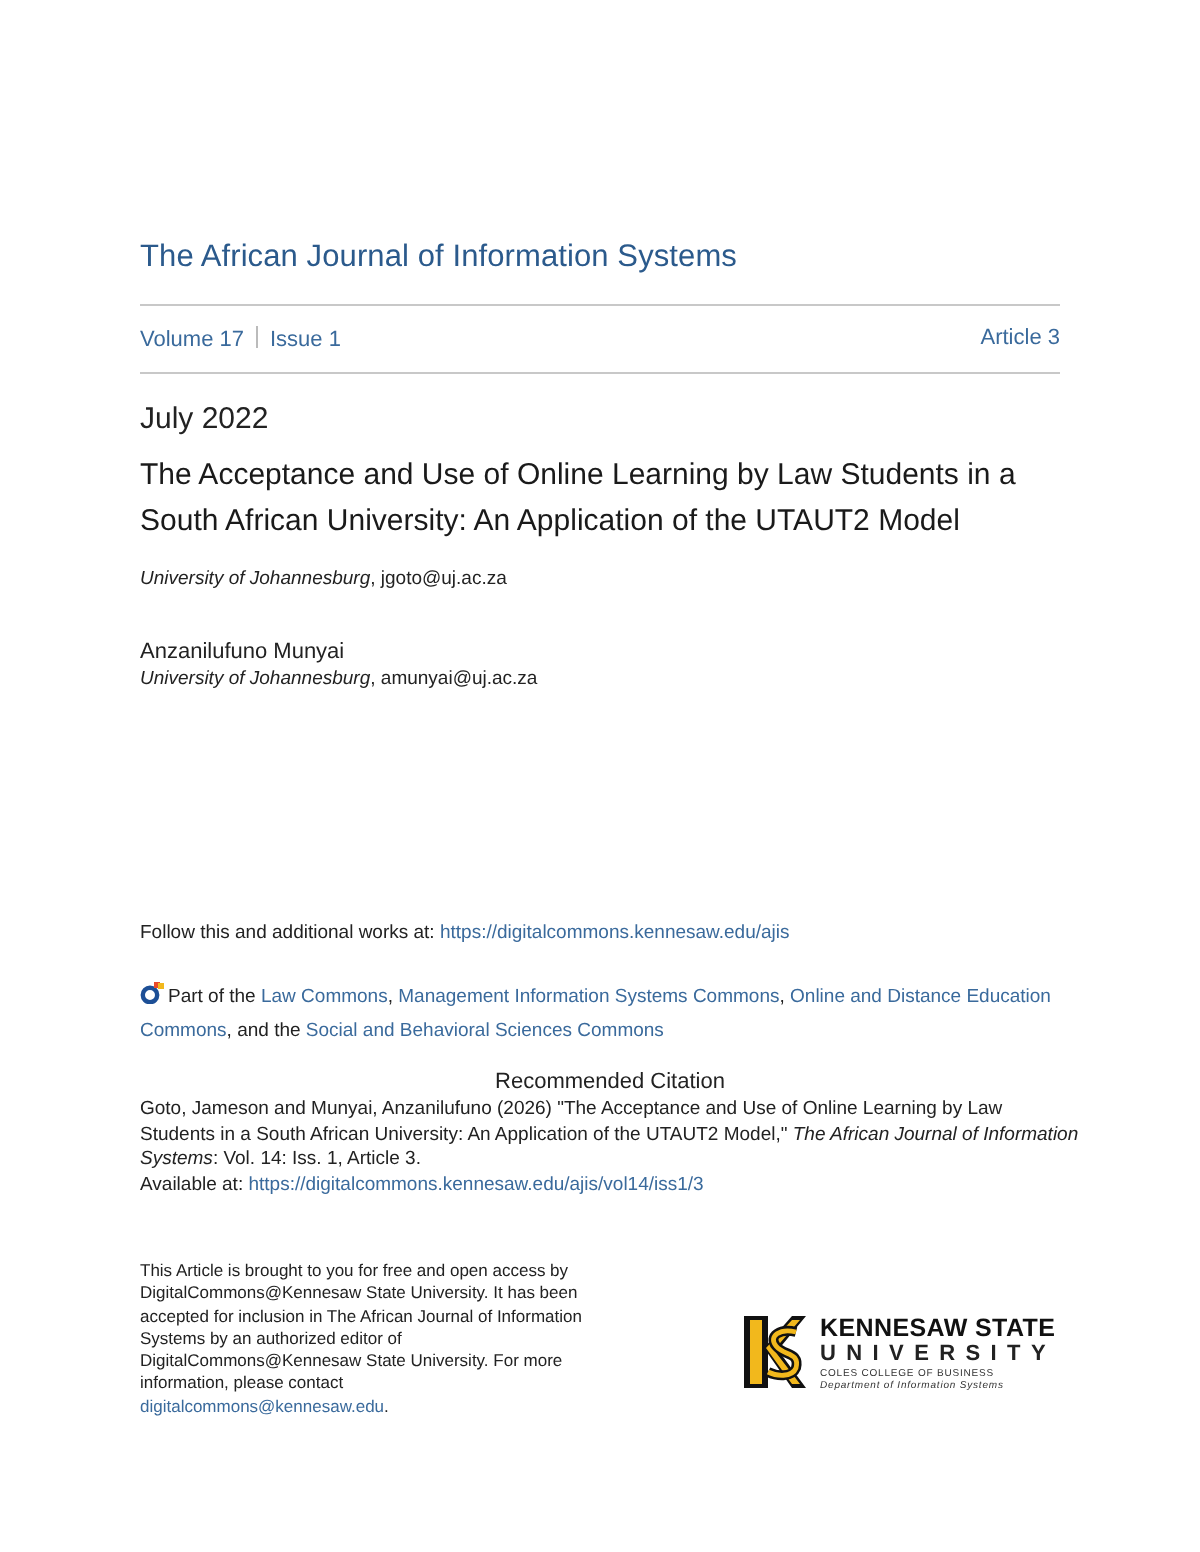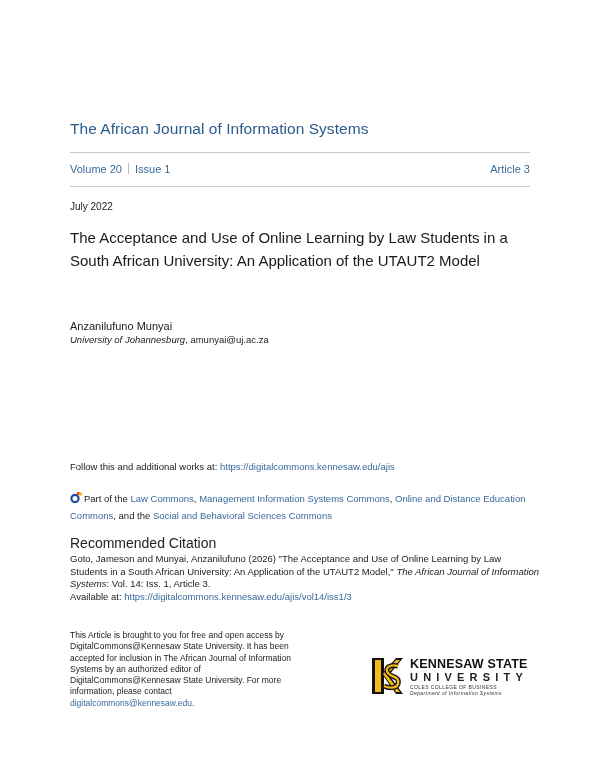--- a/index.html
+++ b/index.html
@@ -3,55 +3,56 @@
   <meta charset="utf-8">
   <style>
     html, body { margin:0; padding:0; background:#ffffff; }
     body { width:600px; height:776px; position:relative; overflow:hidden;
            font-family:"Liberation Sans", sans-serif; color:#1a1a1a; }
     .abs { position:absolute; }
     .journal-title { left:70px; top:120px; font-size:15.5px; color:#2b5a8c; letter-spacing:0.05px; }
     .rule { left:70px; width:460px; height:1px; background:#c8c8c8; }
     .vol-row { left:70px; top:163px; width:460px; font-size:11px; color:#3a6a9c; display:flex; justify-content:space-between; }
     .vol-left span.sep { display:inline-block; width:1px; height:11px; background:#bbb; vertical-align:-1px; margin:0 6px; }
-    .date { left:70px; top:201px; font-size:10px; color:#222; }
+    .date { left:70px; top:201px; font-size:15px; color:#222; }
     .title { left:70px; top:226px; width:470px; font-size:15px; line-height:23px; color:#1a1a1a; font-weight:500; }
     .author-name { font-size:11px; color:#222; }
     .author-aff { font-size:9.5px; color:#222; margin-top:2px; }
     .author-aff i { font-style:italic; }
     .small { font-size:9.5px; color:#222; line-height:16.5px; }
     a.lnk { color:#3a6a9c; text-decoration:none; }
     .cite { left:70px; top:535px; width:470px; }
-    .cite-head { font-size:14px; color:#222; margin-bottom:2px; }
+    .cite-head { font-size:11px; color:#222; margin-bottom:2px;text-align:center; }
     .cite-body { font-size:9.5px; line-height:12.5px; color:#222; }
     .access { left:70px; top:630px; width:225px; font-size:8.5px; line-height:11.3px; color:#222; }
     .logo { left:370px; top:656px; display:flex; align-items:flex-end; }
     .ks-mark { width:34px; height:40px; position:relative; }
     .ksu-text { margin-left:6px; }
     .ksu-1 { font-size:12.5px; font-weight:bold; color:#111; letter-spacing:0.2px; line-height:13px; }
     .ksu-2 { font-size:11px; color:#222; letter-spacing:5.2px; line-height:13px;font-weight:bold; }
     .ksu-3 { font-size:5px; color:#333; letter-spacing:0.4px; line-height:6px; }
   </style>
 </head>
 <body>
 
 <div class="abs journal-title">The African Journal of Information Systems</div>
 <div class="abs rule" style="top:152px;"></div>
 <div class="abs vol-row">
   <div class="vol-left">
-    <a class="lnk">Volume 20</a><span class="sep"></span><a class="lnk">Issue 1</a>
+    <a class="lnk">Volume 17</a><span class="sep"></span><a class="lnk">Issue 1</a>
   </div>
   <a class="lnk">Article 3</a>
 </div>
 <div class="abs rule" style="top:186px;"></div>
 
 <div class="abs date">July 2022</div>
 <div class="abs title">The Acceptance and Use of Online Learning by Law Students in a South African University: An Application of the UTAUT2 Model</div>
 
 <div class="abs" style="left:70px; top:282px;">
+  <div class="author-aff"><i>University of Johannesburg</i>, <span>jgoto@uj.ac.za</span></div>
 </div>
 <div class="abs" style="left:70px; top:320px;">
   <div class="author-name">Anzanilufuno Munyai</div>
   <div class="author-aff"><i>University of Johannesburg</i>, <span>amunyai@uj.ac.za</span></div>
 </div>
 
 <div class="abs small" style="left:70px; top:459px;">
   <span>Follow this and additional works at: </span><a class="lnk">https://digitalcommons.kennesaw.edu/ajis</a>
 </div>
 

